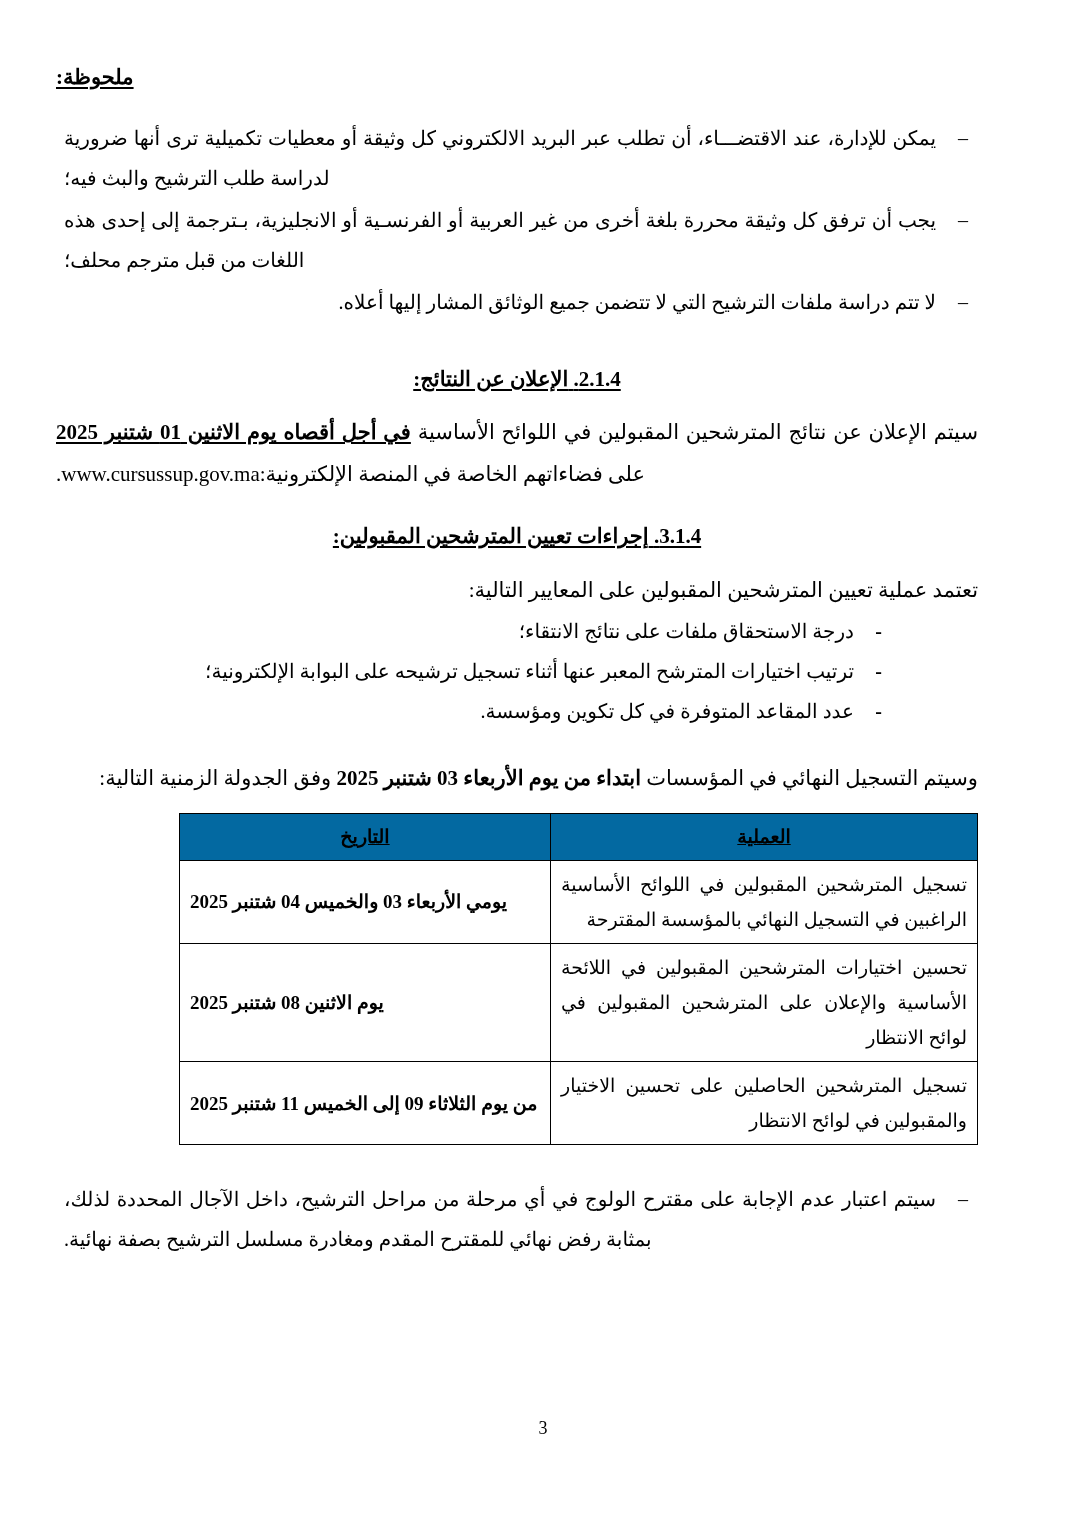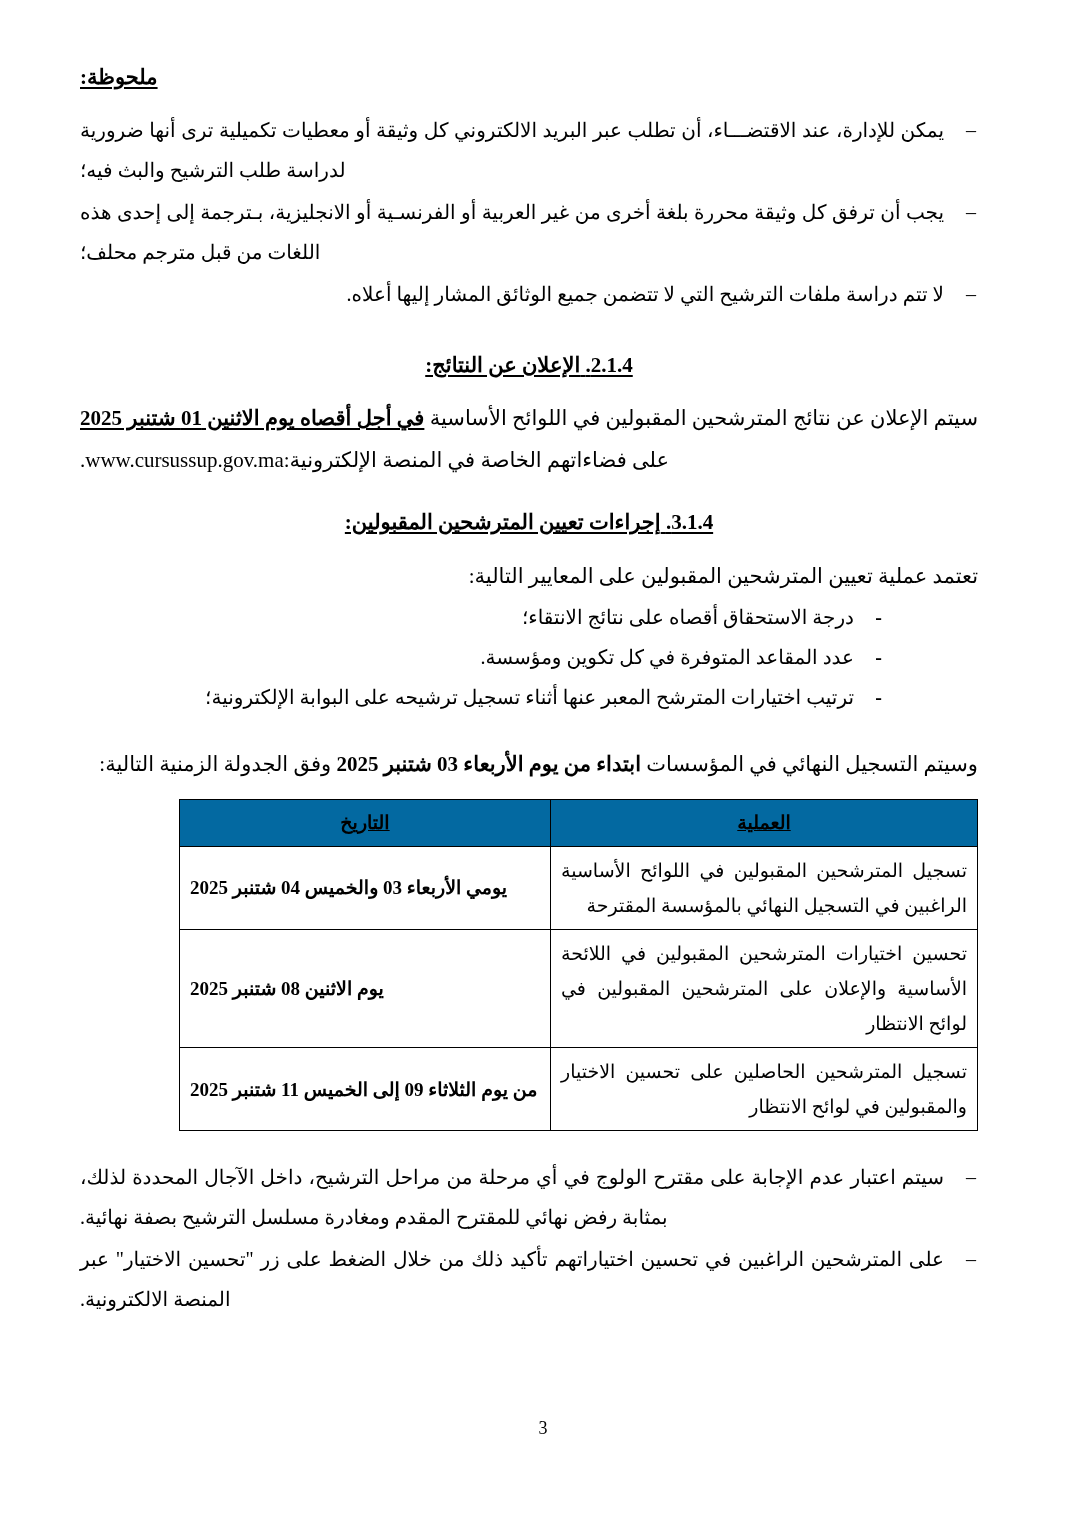--- a/index.html
+++ b/index.html
@@ -13,21 +13,21 @@
     height: 1536px;
     font-family: "Liberation Serif", "DejaVu Serif", serif;
     color: #000000;
     position: relative;
     overflow: hidden;
   }
   .page {
     box-sizing: border-box;
     width: 1086px;
     height: 1477px;
-    padding: 62px 108px 0 80px;
+    padding: 62px 108px 0 56px;
     position: relative;
     direction: rtl;
   }
 
   
   .section-heading {
     font-size: 21px;
     font-weight: bold;
     text-align: center;
     direction: rtl;
@@ -69,21 +69,21 @@
   }
   .latin {
     direction: ltr;
     unicode-bidi: isolate;
     font-family: "Liberation Serif", serif;
   }
 
   
   ul.dash-list {
     list-style: none;
-    margin: 0;
+    margin: 8px;
     padding: 0;
   }
   ul.dash-list > li {
     position: relative;
     font-size: 20px;
     line-height: 2.0;
     text-align: justify;
     text-align-last: left;
     padding-right: 34px;
     margin: 0 0 2px 0;
@@ -196,23 +196,23 @@
 
   <div class="section-heading">
     <span class="u">3.1.4.</span><span class="u">&nbsp;</span><span class="u">إجراءات تعيين المترشحين المقبولين:</span>
   </div>
 
   <div class="spacer-sm"></div>
 
   <p class="body-text" style="text-align:right; text-align-last:right;">تعتمد عملية تعيين المترشحين المقبولين على المعايير التالية:</p>
 
   <ul class="criteria">
-    <li>درجة الاستحقاق أقصاه على نتائج الانتقاء؛</li>
+    <li>درجة الاستحقاق ملفات على نتائج الانتقاء؛</li>
+    <li>ترتيب اختيارات المترشح المعبر عنها أثناء تسجيل ترشيحه على البوابة الإلكترونية؛</li>
     <li>عدد المقاعد المتوفرة في كل تكوين ومؤسسة.</li>
-    <li>ترتيب اختيارات المترشح المعبر عنها أثناء تسجيل ترشيحه على البوابة الإلكترونية؛</li>
   </ul>
 
   <div class="spacer-md"></div>
 
   <p class="body-text" style="text-align:right; text-align-last:right;"><span>وسيتم التسجيل النهائي في المؤسسات </span><span class="bold">ابتداء من يوم الأربعاء 03 شتنبر 2025</span><span> وفق الجدولة الزمنية التالية:</span></p>
 
   <table class="schedule">
     <colgroup>
       <col class="col-op">
       <col class="col-date">
@@ -237,18 +237,17 @@
         <td class="date">من يوم الثلاثاء 09 إلى الخميس 11 شتنبر 2025</td>
       </tr>
     </tbody>
   </table>
 
   <div class="spacer-md"></div>
 
 
   <ul class="dash-list">
     <li>سيتم اعتبار عدم الإجابة على مقترح الولوج في أي مرحلة من مراحل الترشيح، داخل الآجال المحددة لذلك، بمثابة رفض نهائي للمقترح المقدم ومغادرة مسلسل الترشيح بصفة نهائية.</li>
-    <li>على المترشحين الراغبين في تحسين اختياراتهم تأكيد ذلك من خلال الضغط على زر "تحسين الاختيار" عبر المنصة الالكترونية.</li>
   </ul>
 
   <div class="page-number">3</div>
 
 </div>
 
 </body></html>

